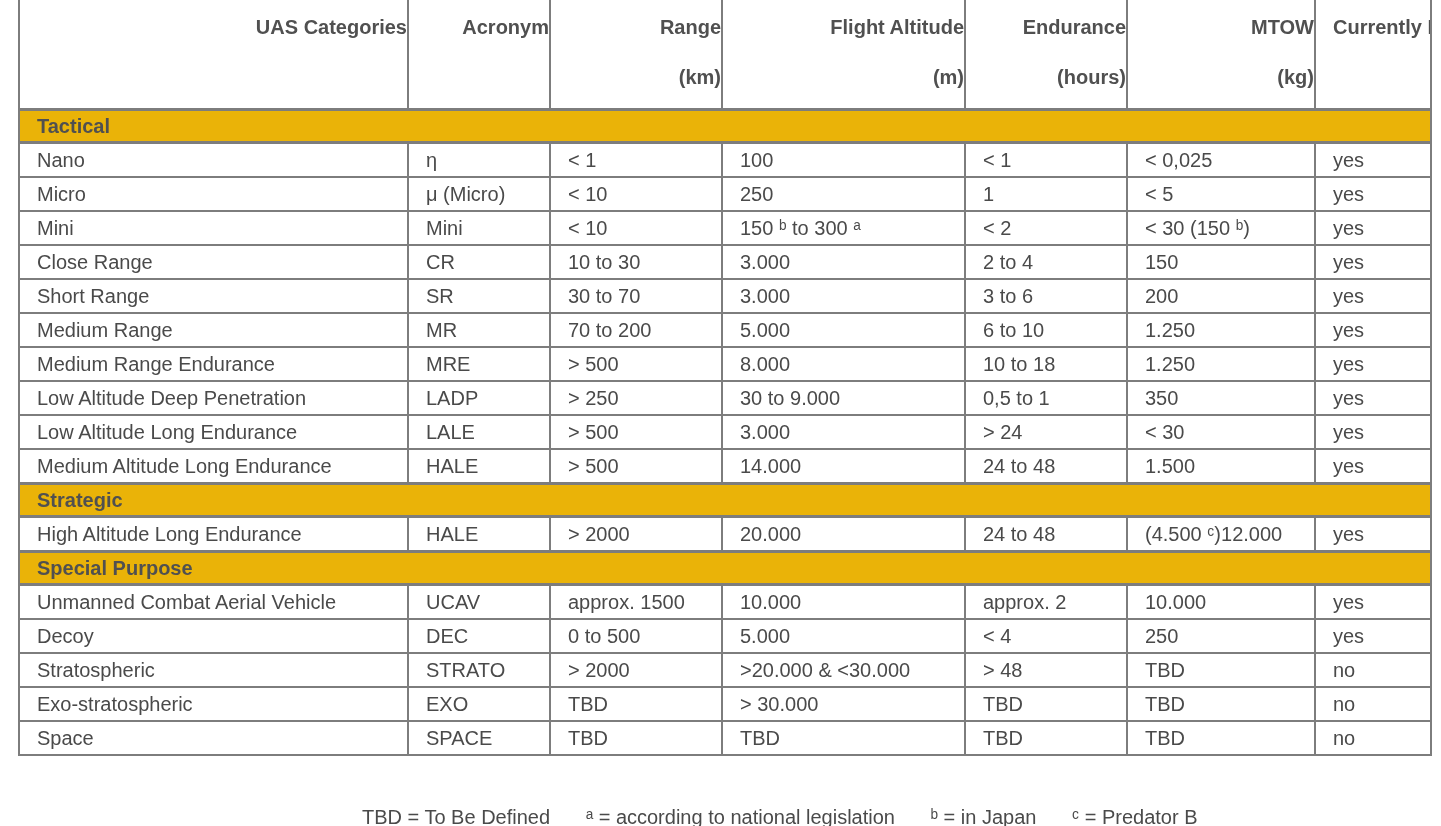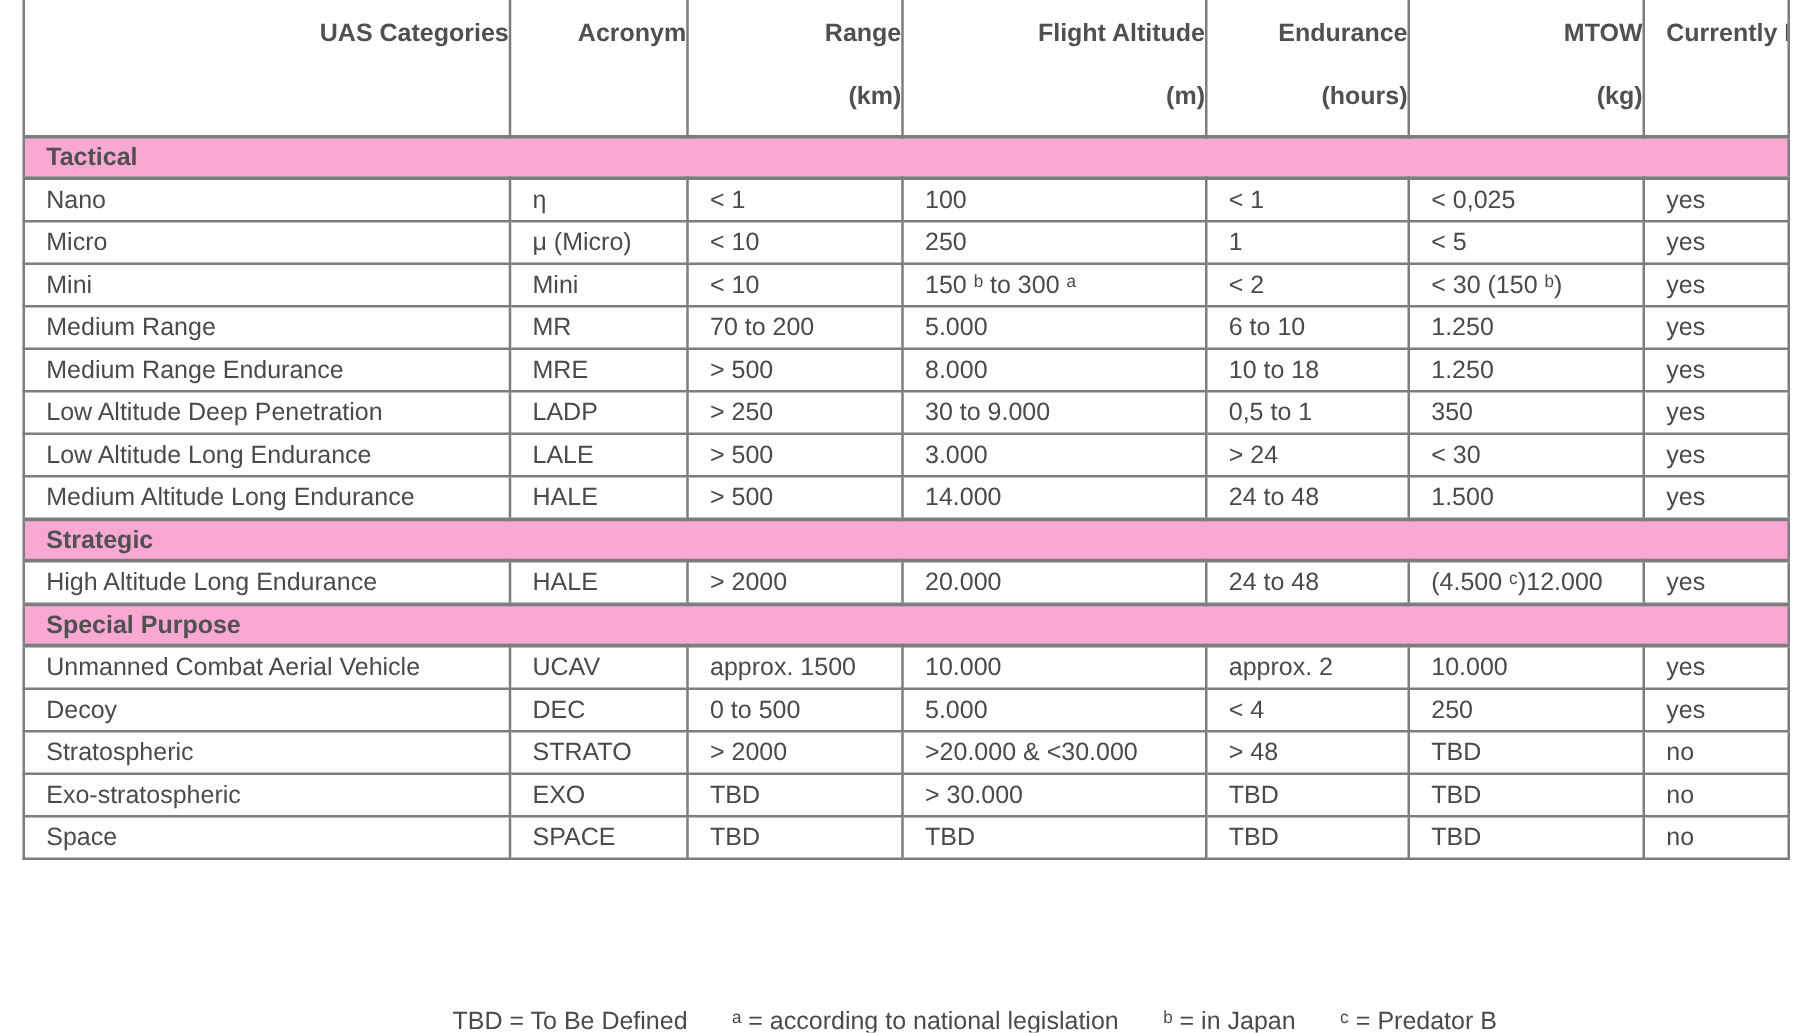--- a/index.html
+++ b/index.html
@@ -6,21 +6,21 @@
   body { width:1441px; height:826px; overflow:hidden; position:relative;
          font-family:"Liberation Sans", sans-serif; color:#4a4a4a; }
   table.uas { position:absolute; left:18px; top:0; width:1412px;
               border-collapse:collapse; table-layout:fixed; font-size:20px; }
   table.uas td, table.uas th { border:2px solid #7d7d7d; padding:0 0 0 17px;
               white-space:nowrap; overflow:hidden; text-align:left; vertical-align:middle; }
   table.uas tr.head th { height:94px; font-weight:bold; color:#505050; vertical-align:top;
               padding-top:14px; line-height:26px; border-top:none;text-align:right; }
   th .unit { display:block; margin-top:24px; }
   th.flying { text-align:center; padding:14px 0 0 0; line-height:20px; }
-  tr.section td { height:30px; background:#f9a8d4; font-weight:bold; color:#505050;
+  tr.section td { height:30px; background:#eab308; font-weight:bold; color:#505050;
               border-top:3px solid #7d7d7d; border-bottom:3px solid #7d7d7d; }
   tr.row td { height:32px; }
   td.yes { text-align:center; padding:0; }
   .legend { position:absolute; top:806px; left:362px; font-size:20px; color:#4a4a4a;
             white-space:nowrap; }
   .legend span.item { margin-right:30px; }
 </style>
 </head>
 <body>
 
@@ -70,20 +70,38 @@
       <tr class="row">
         <td>Mini</td>
         <td>Mini</td>
         <td>&lt; 10</td>
         <td>150 ᵇ to 300 ᵃ</td>
         <td>&lt; 2</td>
         <td>&lt; 30 (150 ᵇ)</td>
         <td class="yes">yes</td>
       </tr>
       <tr class="row">
+        <td>Close Range</td>
+        <td>CR</td>
+        <td>10 to 30</td>
+        <td>3.000</td>
+        <td>2 to 4</td>
+        <td>150</td>
+        <td class="yes">yes</td>
+      </tr>
+      <tr class="row">
+        <td>Short Range</td>
+        <td>SR</td>
+        <td>30 to 70</td>
+        <td>3.000</td>
+        <td>3 to 6</td>
+        <td>200</td>
+        <td class="yes">yes</td>
+      </tr>
+      <tr class="row">
         <td>Medium Range</td>
         <td>MR</td>
         <td>70 to 200</td>
         <td>5.000</td>
         <td>6 to 10</td>
         <td>1.250</td>
         <td class="yes">yes</td>
       </tr>
       <tr class="row">
         <td>Medium Range Endurance</td>

